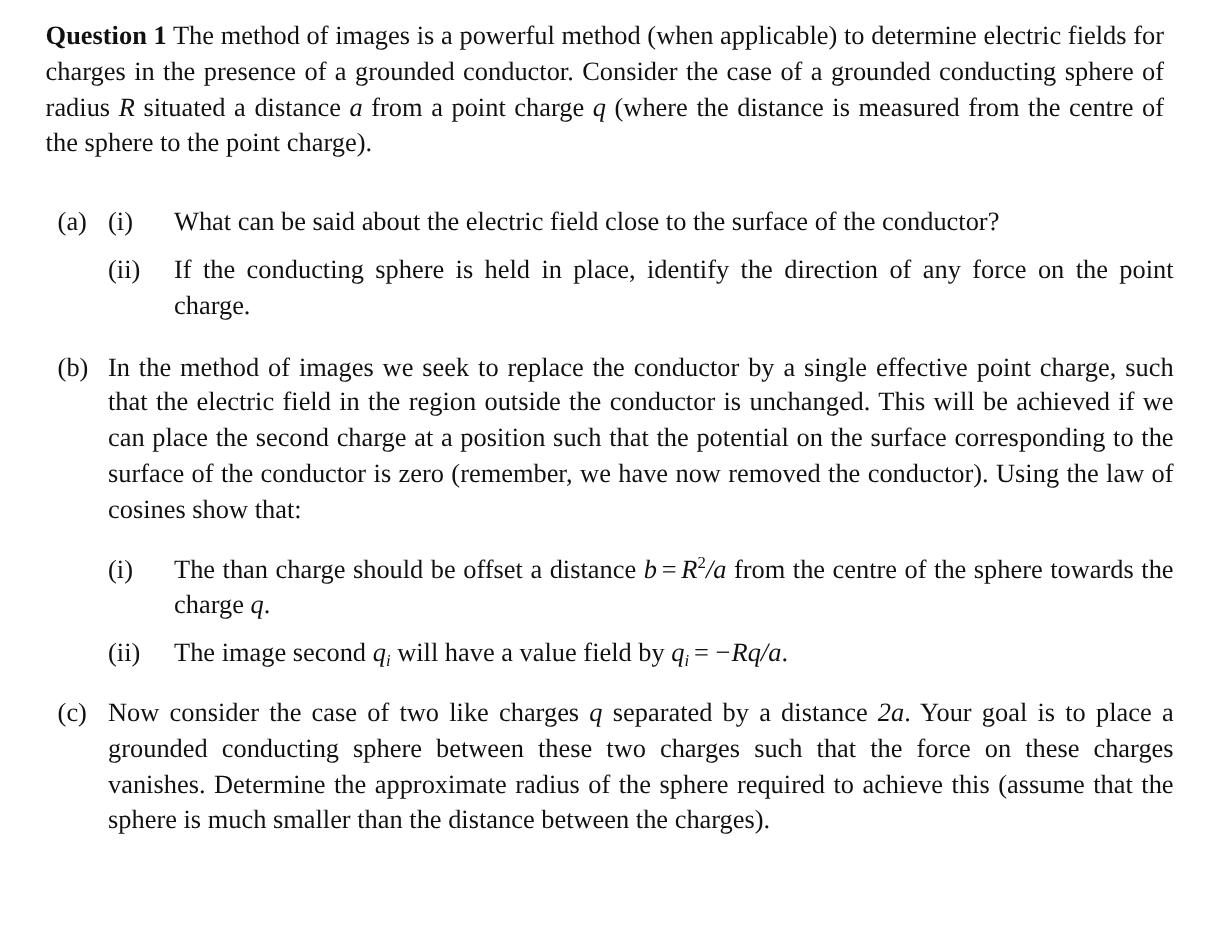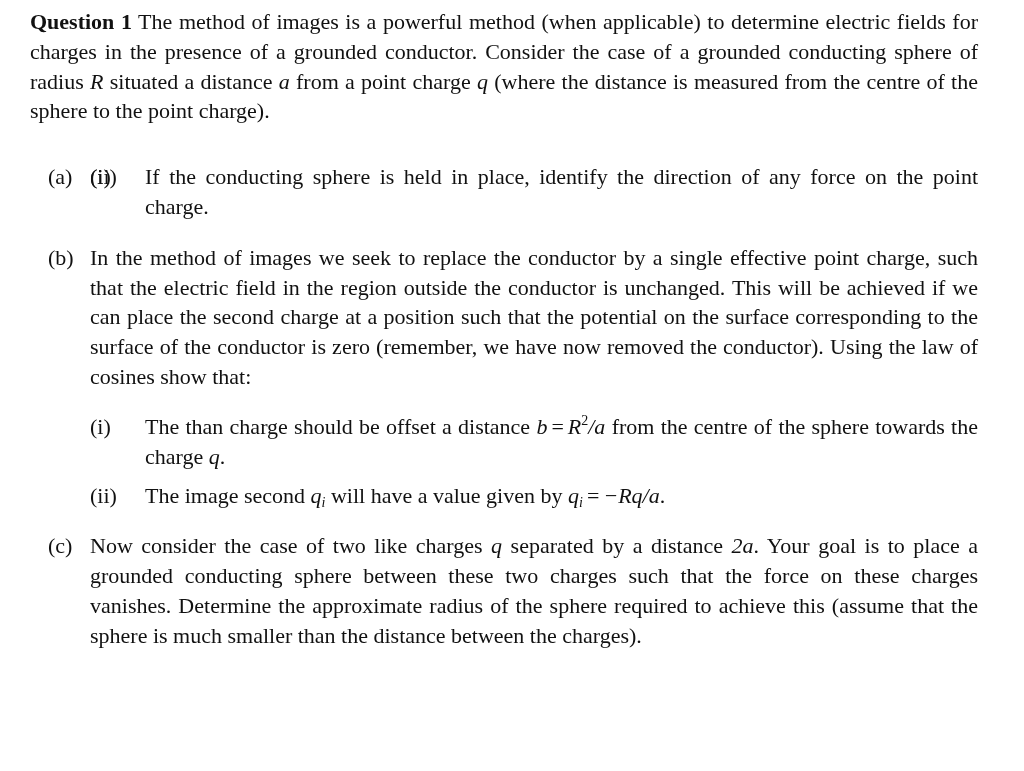--- a/index.html
+++ b/index.html
@@ -19,21 +19,21 @@
   }
   .page {
     position: absolute;
     left: 30px;
     top: 7px;
     width: 948px;
   }
   .intro {
     text-align: justify;
     text-align-last: left;
-    margin: 0;
+    margin: 8px;
   }
   .q-title {
     font-weight: bold;
   }
   .part {
     position: relative;
     padding-left: 60px;
     text-align: justify;
   }
   .part-label {
@@ -84,40 +84,41 @@
 
 <div class="page">
 
   <p class="intro"><span class="q-title">Question 1</span><span> The method of images is a powerful method (when applicable) to determine electric fields for charges in the presence of a grounded conductor.  Consider the case of a grounded conducting sphere of radius </span><span class="m">R</span><span> situated a distance </span><span class="m">a</span><span> from a point charge </span><span class="m">q</span><span> (where the distance is measured from the centre of the sphere to the point charge).</span></p>
 
   <div class="part" style="margin-top:36px;">
     <span class="part-label">(a)</span>
 
     <div class="sub" style="margin-top:20px;">
       <span class="sub-label">(i)</span>
+      <span>What can be said about the electric field close to the surface of the conductor?</span>
     </div>
 
     <div class="sub" style="margin-top:10px;">
       <span class="sub-label">(ii)</span>
       <span>If the conducting sphere is held in place, identify the direction of any force on the point charge.</span>
     </div>
   </div>
 
   <div class="part" style="margin-top:21px;">
     <span class="part-label">(b)</span>
     <div class="part-body">In the method of images we seek to replace the conductor by a single effective point charge, such that the electric field in the region outside the conductor is unchanged.  This will be achieved if we can place the second charge at a position such that the potential on the surface corresponding to the surface of the conductor is zero (remember, we have now removed the conductor). Using the law of cosines show that:</div>
 
     <div class="sub" style="margin-top:20px;">
       <span class="sub-label">(i)</span>
       <span>The than charge should be offset a distance </span><span class="m">b</span><span class="op">=</span><span class="m">R</span><sup>2</sup><span class="m">/a</span><span> from the centre of the sphere towards the charge </span><span class="m">q</span><span>.</span>
     </div>
 
     <div class="sub" style="margin-top:10px;">
       <span class="sub-label">(ii)</span>
-      <span>The image second </span><span class="m">q</span><sub class="m">i</sub><span> will have a value given by </span><span class="m">q</span><sub class="m">i</sub><span class="op">=</span><span class="m">−Rq/a</span><span>.</span>
+      <span>The image second </span><span class="m">q</span><sub class="m">i</sub><span> will have a value field by </span><span class="m">q</span><sub class="m">i</sub><span class="op">=</span><span class="m">−Rq/a</span><span>.</span>
     </div>
   </div>
 
   <div class="part" style="margin-top:20px;">
     <span class="part-label">(c)</span>
     <div class="part-body"><span>Now consider the case of two like charges </span><span class="m">q</span><span> separated by a distance </span><span class="m">2a</span><span>.  Your goal is to place a grounded conducting sphere between these two charges such that the force on these charges vanishes. Determine the approximate radius of the sphere required to achieve this (assume that the sphere is much smaller than the distance between the charges).</span></div>
   </div>
 
 </div>
 

